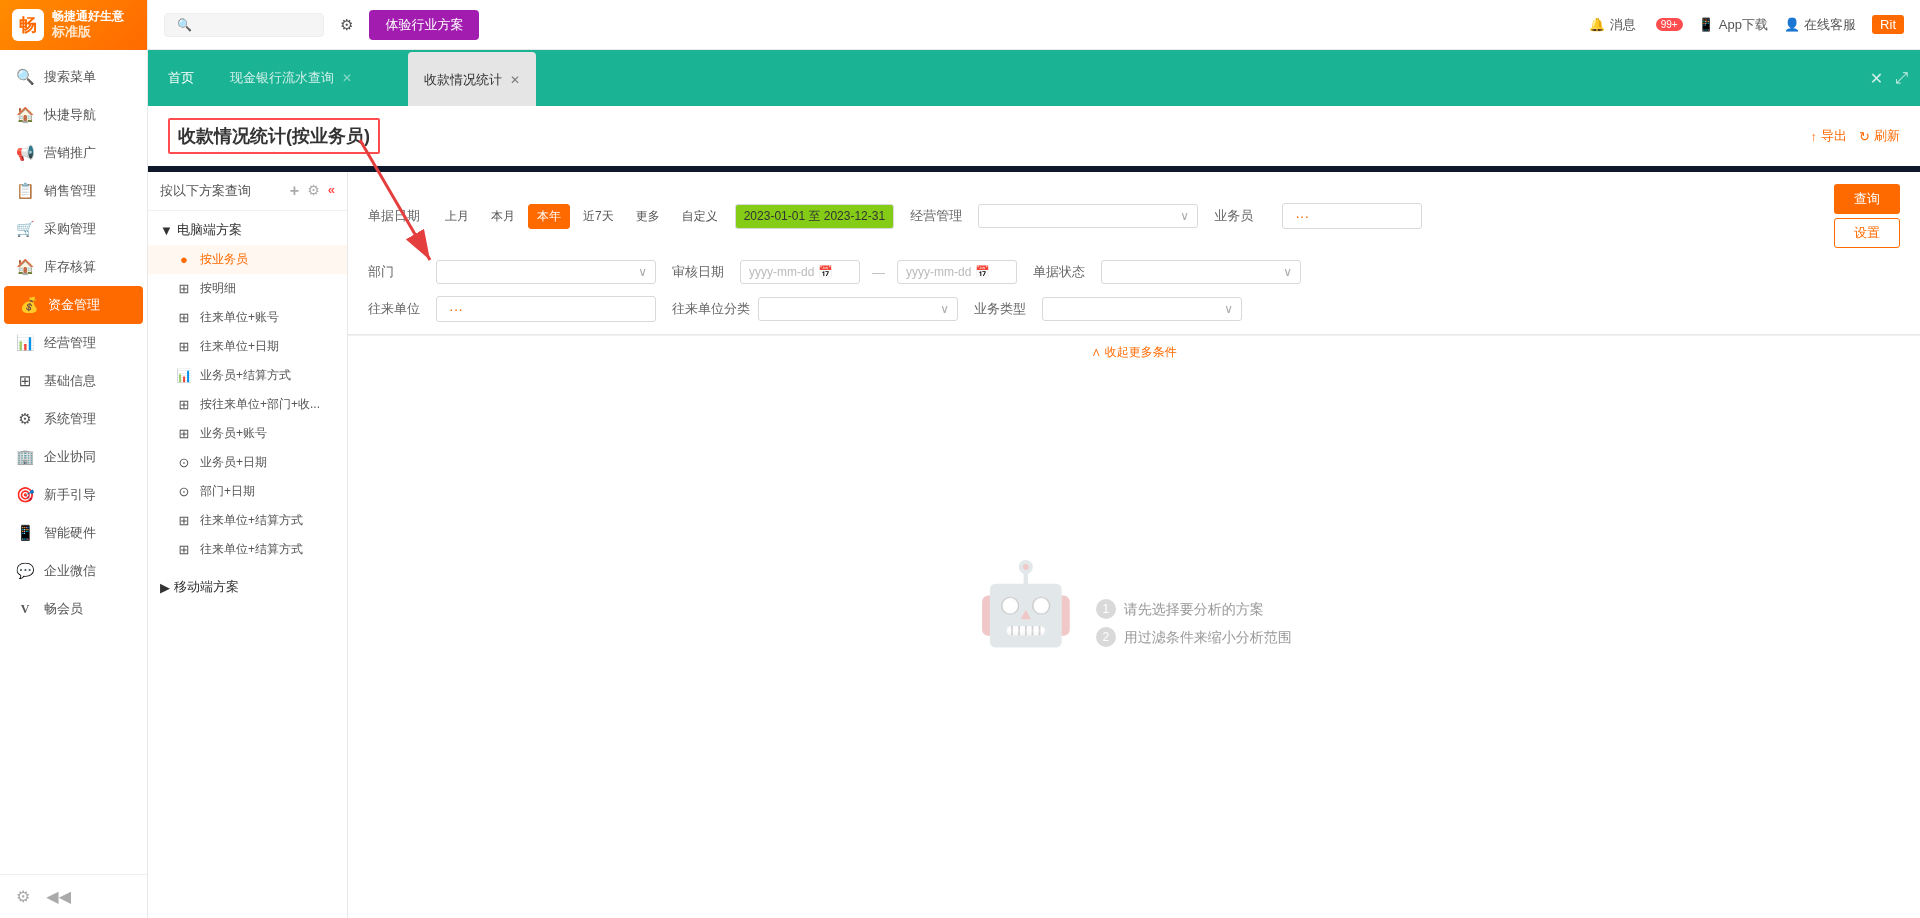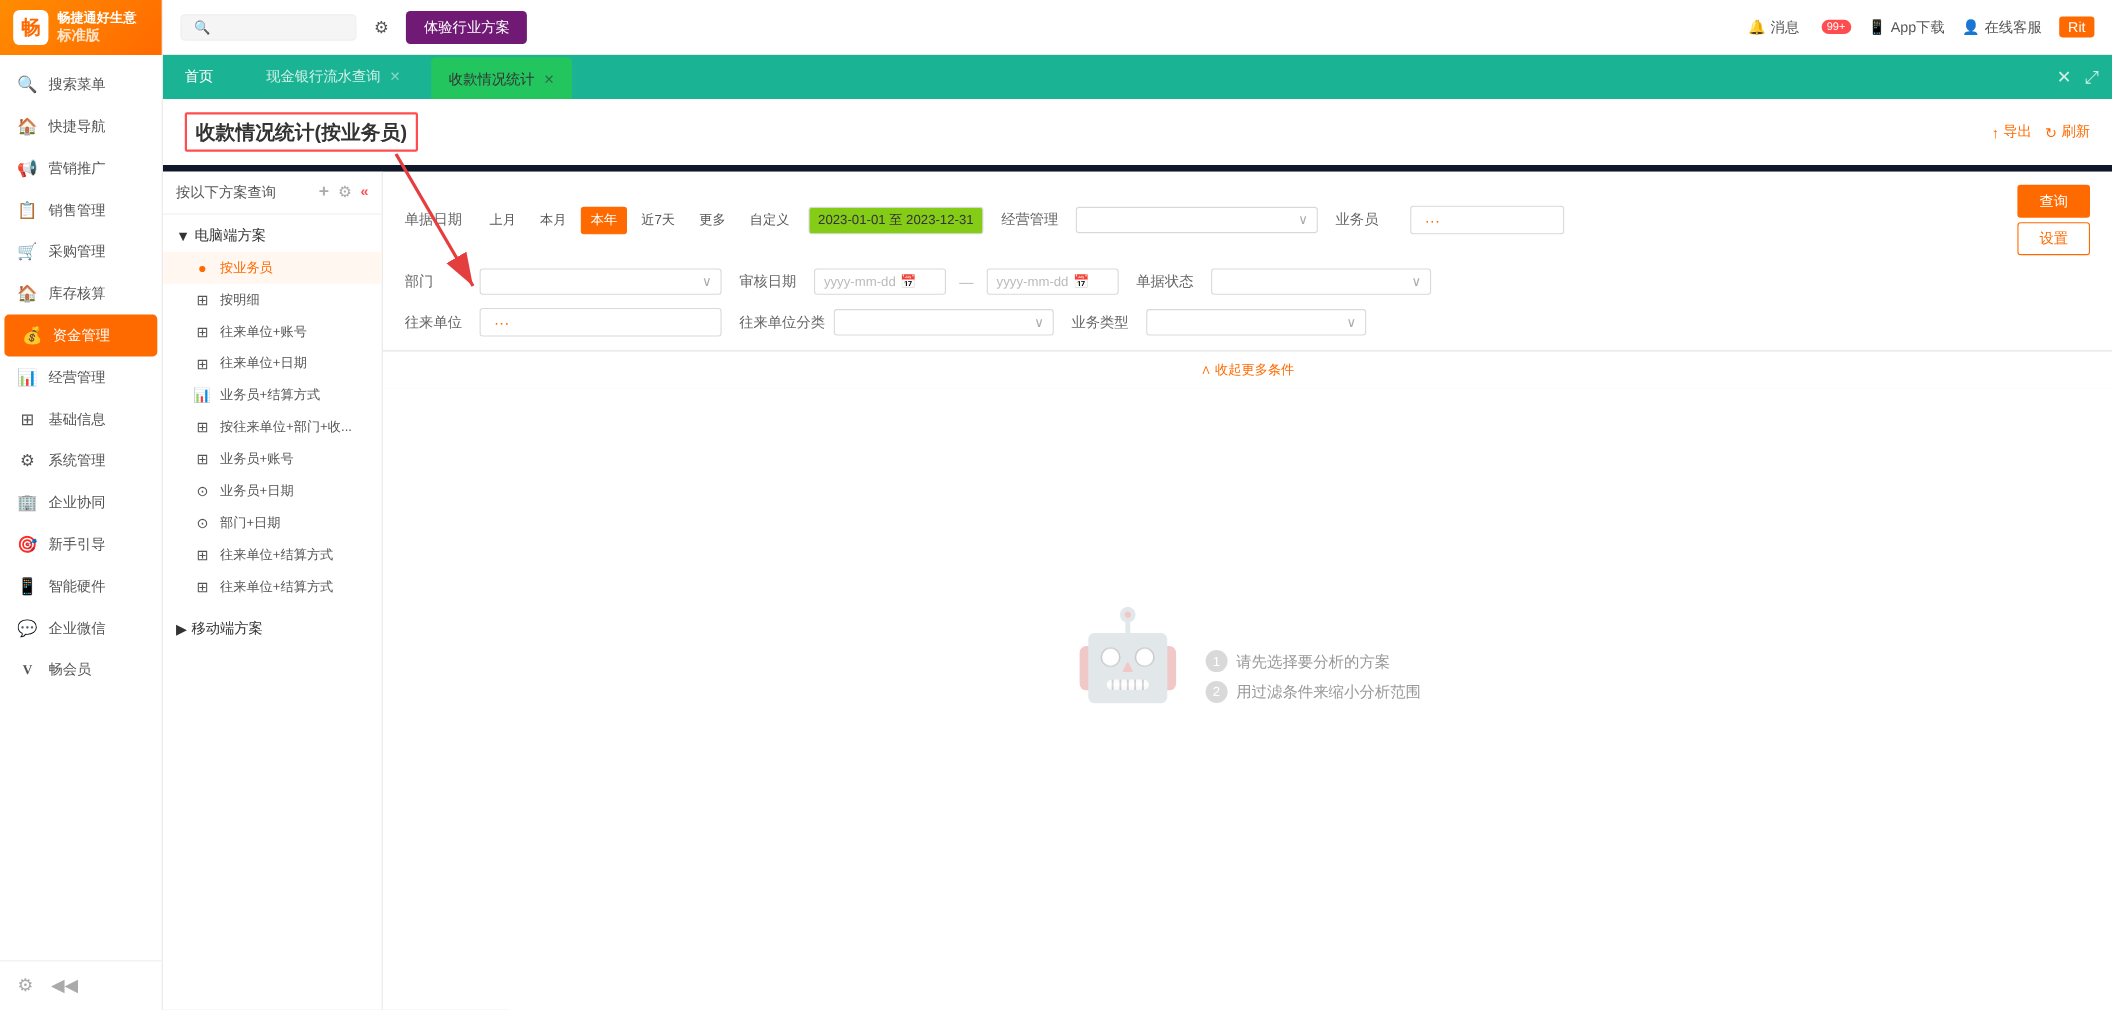--- a/index.html
+++ b/index.html
@@ -46,38 +46,38 @@
       position: relative; z-index: 50;
     }
     .topbar-search {
       background: #f5f5f5; border: 1px solid #eee; border-radius: 4px;
       padding: 4px 12px; font-size: 12px; color: #999; width: 160px;
       display: flex; align-items: center; gap: 6px;
     }
     .topbar-actions { margin-left: auto; display: flex; align-items: center; gap: 16px; color: #555; font-size: 13px; }
     .topbar-action { display: flex; align-items: center; gap: 4px; cursor: pointer; }
     .topbar-btn-trial {
-      background: #701a75; color: white; border: none; border-radius: 4px;
+      background: #a21caf; color: white; border: none; border-radius: 4px;
       padding: 6px 16px; cursor: pointer; font-size: 13px;
     }
     .notification-badge {
       background: #ff4d4f; color: white; font-size: 10px;
       padding: 1px 5px; border-radius: 10px; margin-left: 16px;
     }
 
     
     .tabbar {
-      height: 40px; background: #1ab394; display: flex; align-items: center;
-      padding: 0 0; gap: 12px; overflow: hidden;
+      height: 56px; background: #1ab394; display: flex; align-items: center;
+      padding: 0 0; gap: 0; overflow: hidden;
     }
     .tab {
       height: 100%; display: flex; align-items: center; padding: 0 16px;
       font-size: 13px; cursor: pointer; color: rgba(255,255,255,0.8); position: relative;
     }
-    .tab.active { background: #22c55e; color: #333; border-radius: 4px 4px 0 0; margin-top: 4px; }
+    .tab.active { background: #e5e5e5; color: #333; border-radius: 4px 4px 0 0; margin-top: 4px; margin-left: 40px; }
     .tab .tab-close { margin-left: 8px; opacity: 0.6; font-size: 12px; }
     .tab-home { color: white; padding: 0 20px; }
     .tabbar-end { margin-left: auto; display: flex; align-items: center; padding-right: 12px; gap: 12px; color: rgba(255,255,255,0.8); font-size: 16px; cursor: pointer; }
 
     
     .page-content { flex: 1; display: flex; flex-direction: column; overflow: hidden; }
 
     
     .page-header {
       background: #fff; padding: 12px 20px; border-bottom: 6px solid #0f172a;

